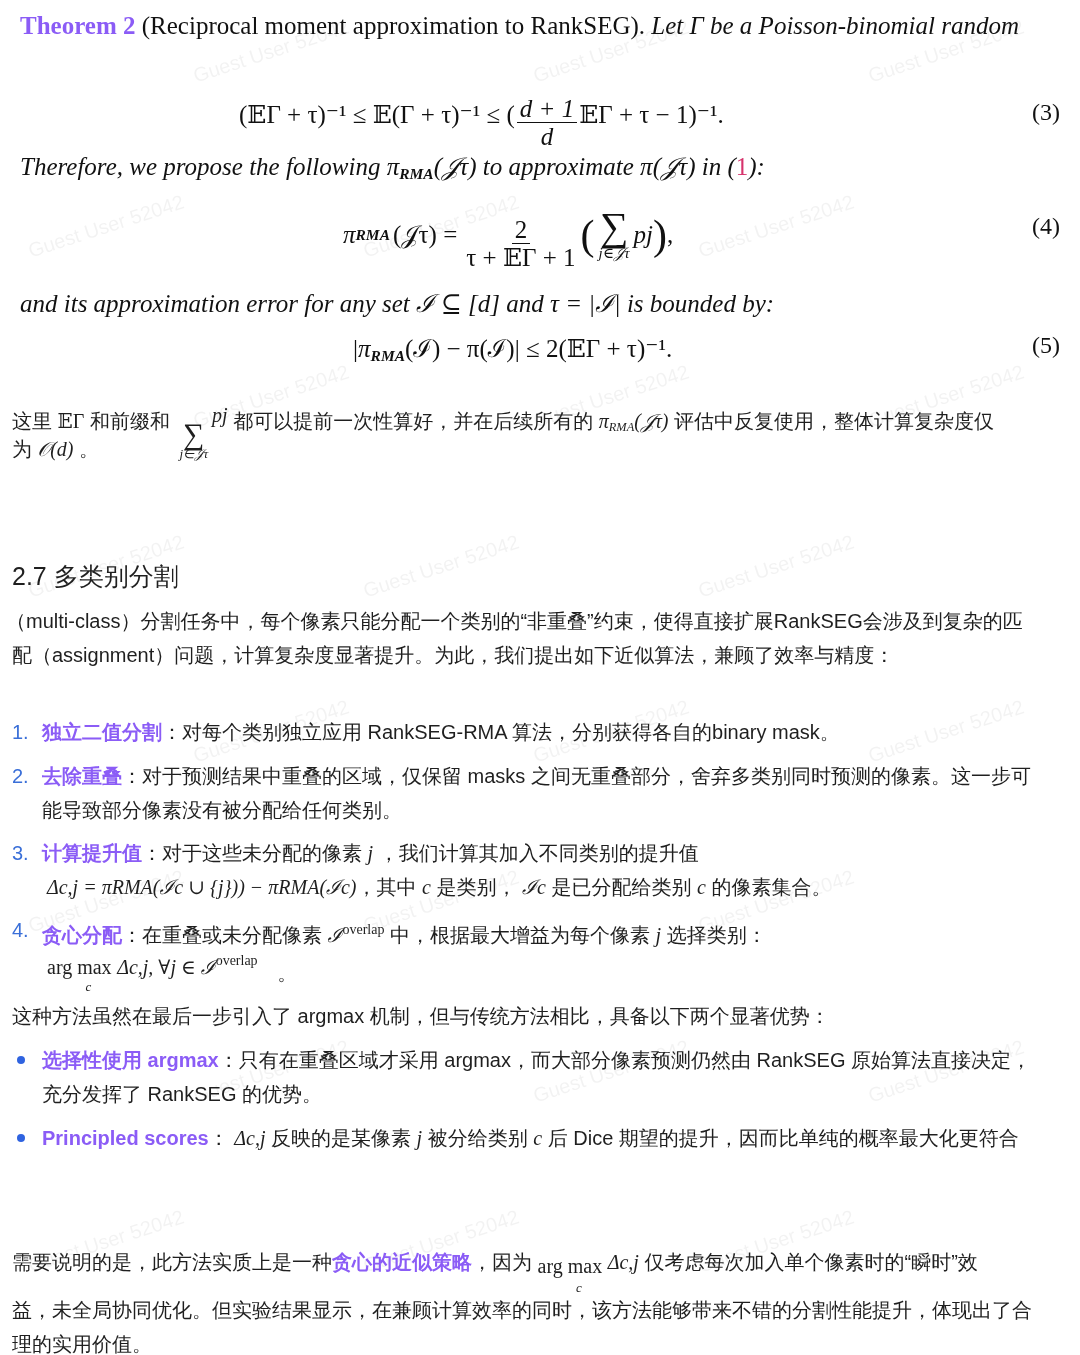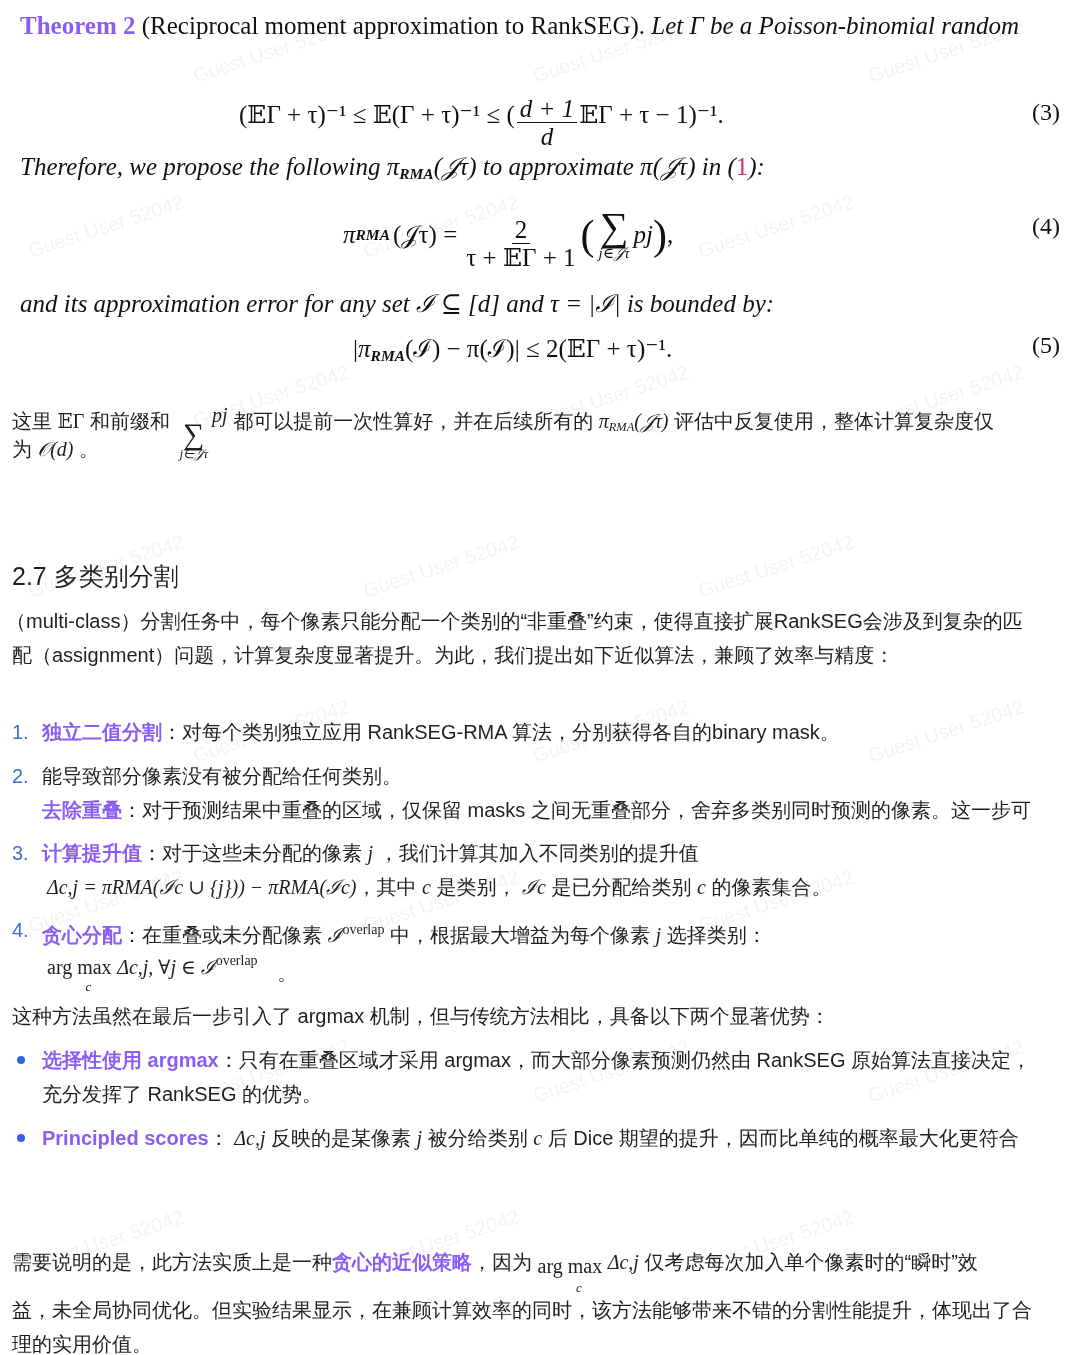--- a/index.html
+++ b/index.html
@@ -152,22 +152,22 @@
 <div class="li sans" style="top:715px">
   <span class="marker">1.</span>
   <div class="li-content">
     <b>独立二值分割</b><span>：对每个类别独立应用 RankSEG-RMA 算法，分别获得各自的binary mask。</span>
   </div>
 </div>
 
 <div class="li sans" style="top:759px">
   <span class="marker">2.</span>
   <div class="li-content">
+    <div><b>去除重叠</b><span>：对于预测结果中重叠的区域，仅保留 masks 之间无重叠部分，舍弃多类别同时预测的像素。这一步可</span></div>
     <div>能导致部分像素没有被分配给任何类别。</div>
-    <div><b>去除重叠</b><span>：对于预测结果中重叠的区域，仅保留 masks 之间无重叠部分，舍弃多类别同时预测的像素。这一步可</span></div>
   </div>
 </div>
 
 <div class="li sans" style="top:836px">
   <span class="marker">3.</span>
   <div class="li-content">
     <div>
       <b>计算提升值</b><span>：对于这些未分配的像素</span>
       <span class="math">j</span>
       <span>，我们计算其加入不同类别的提升值</span>

